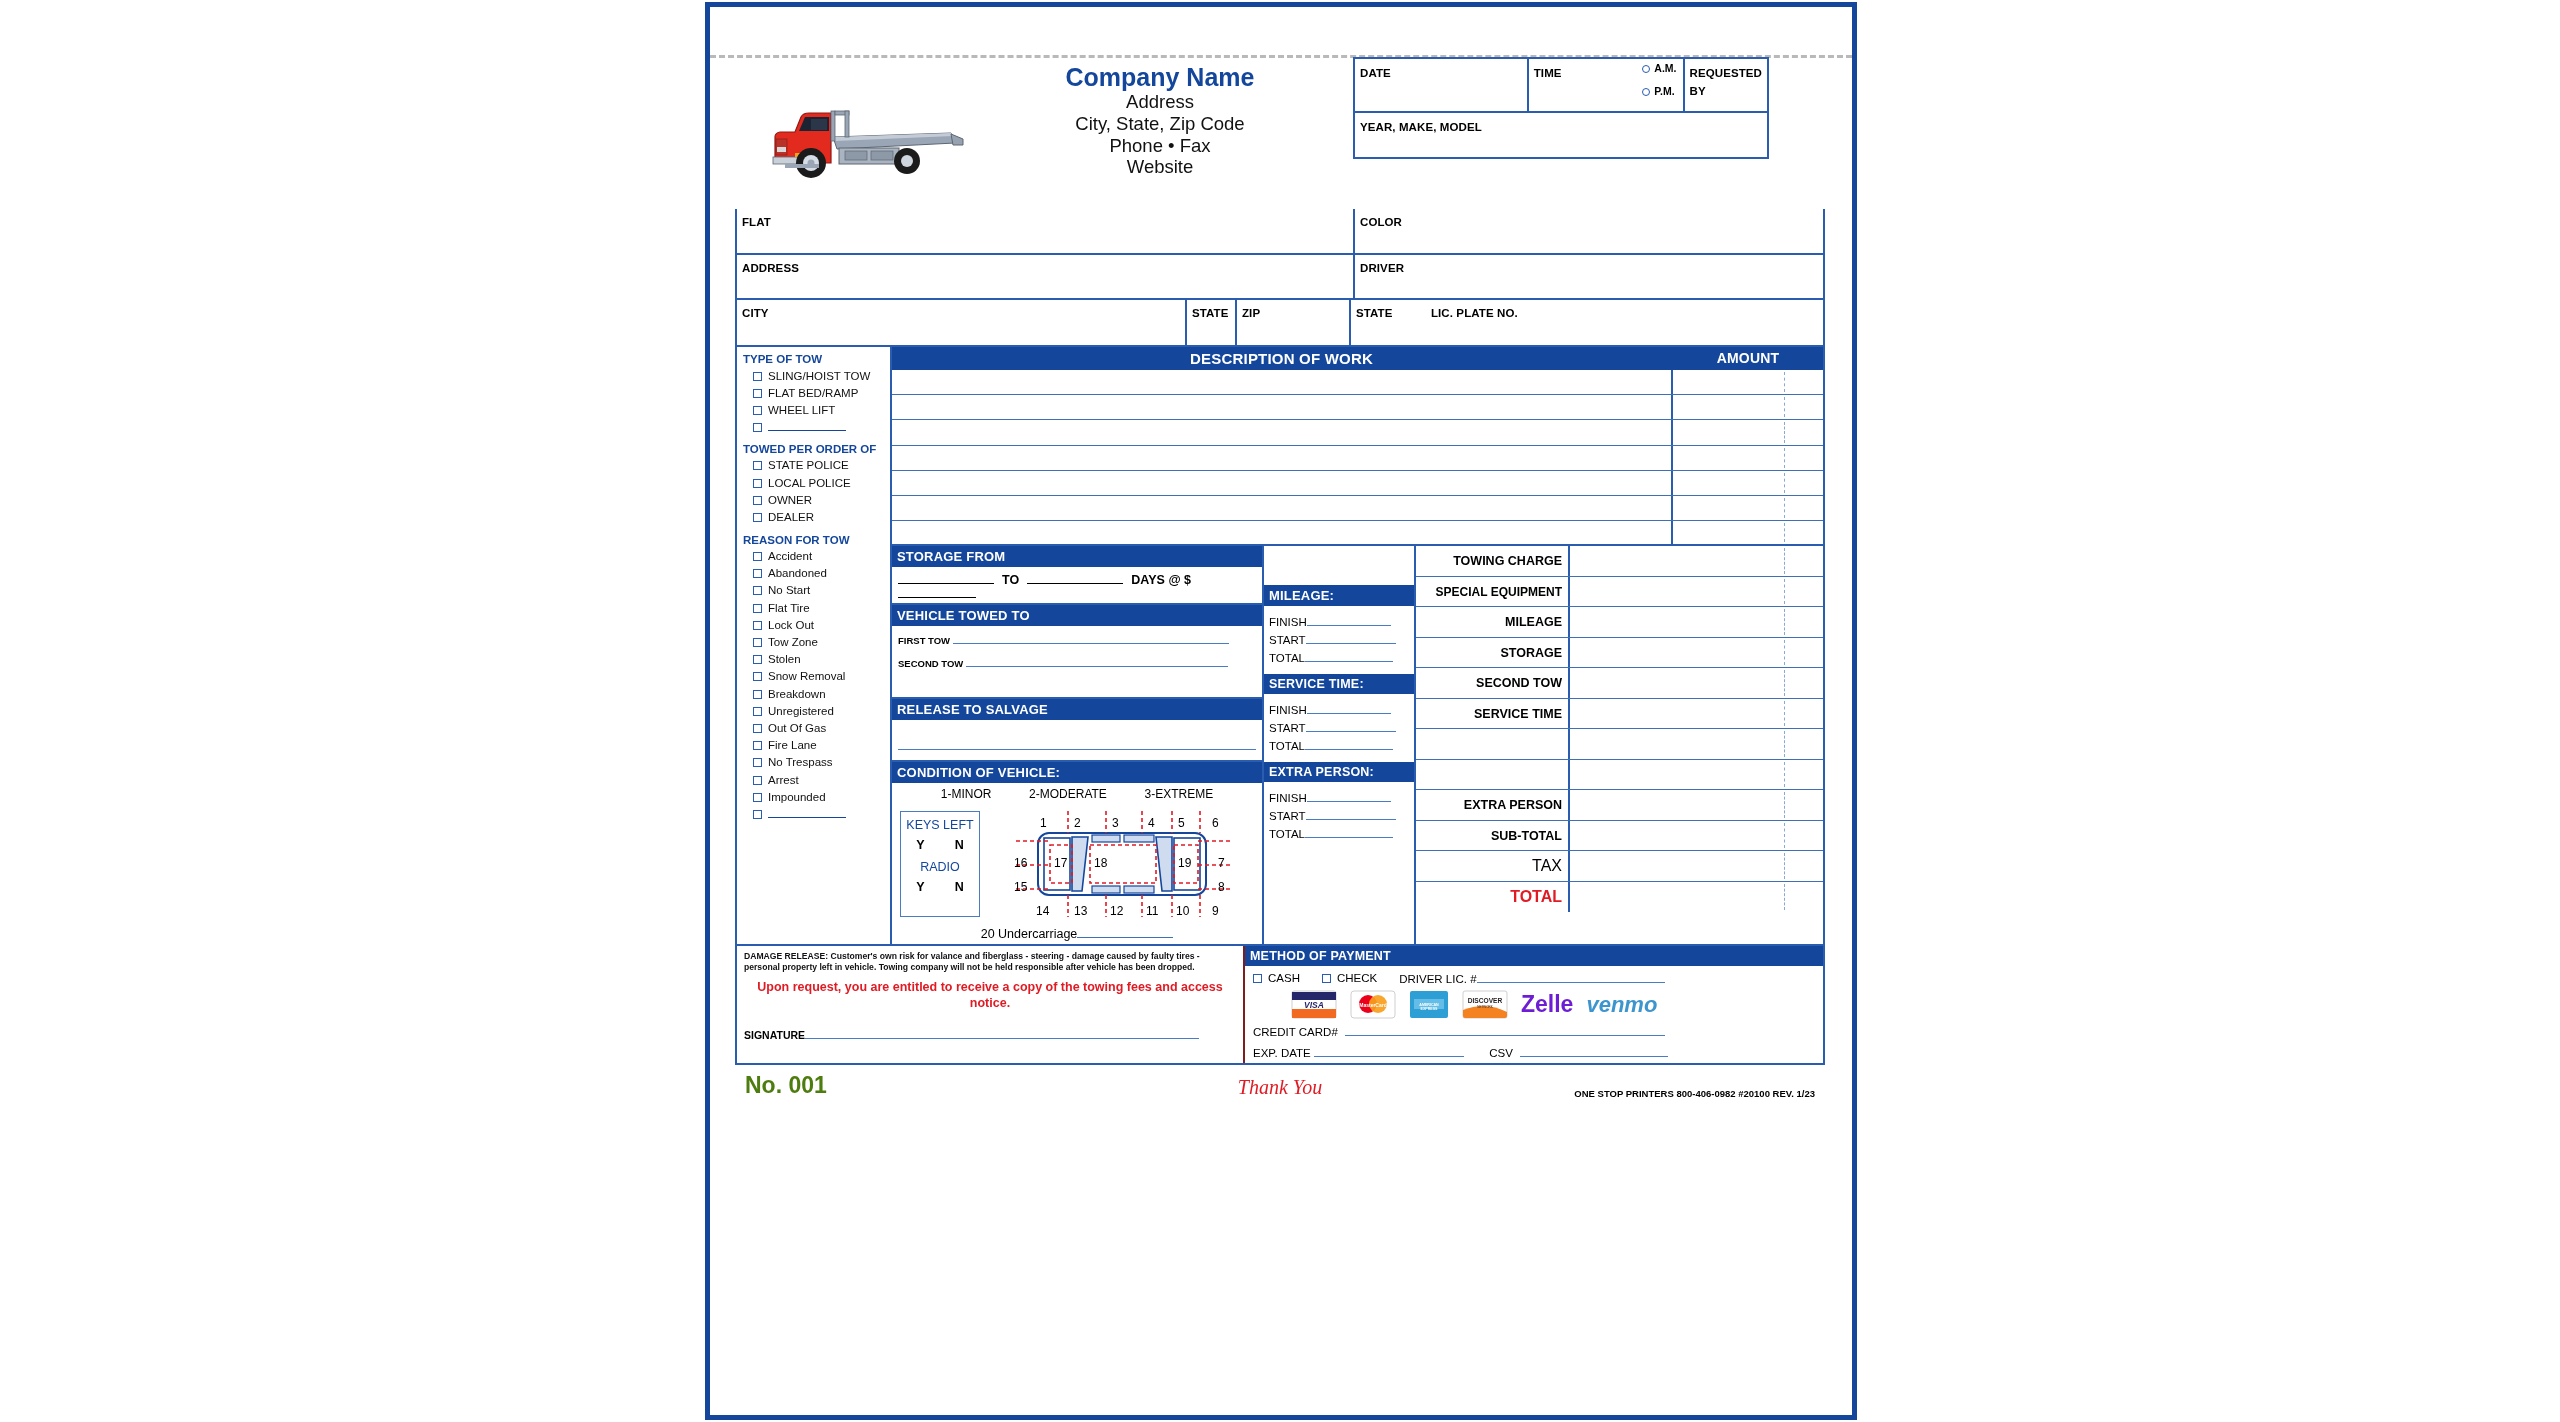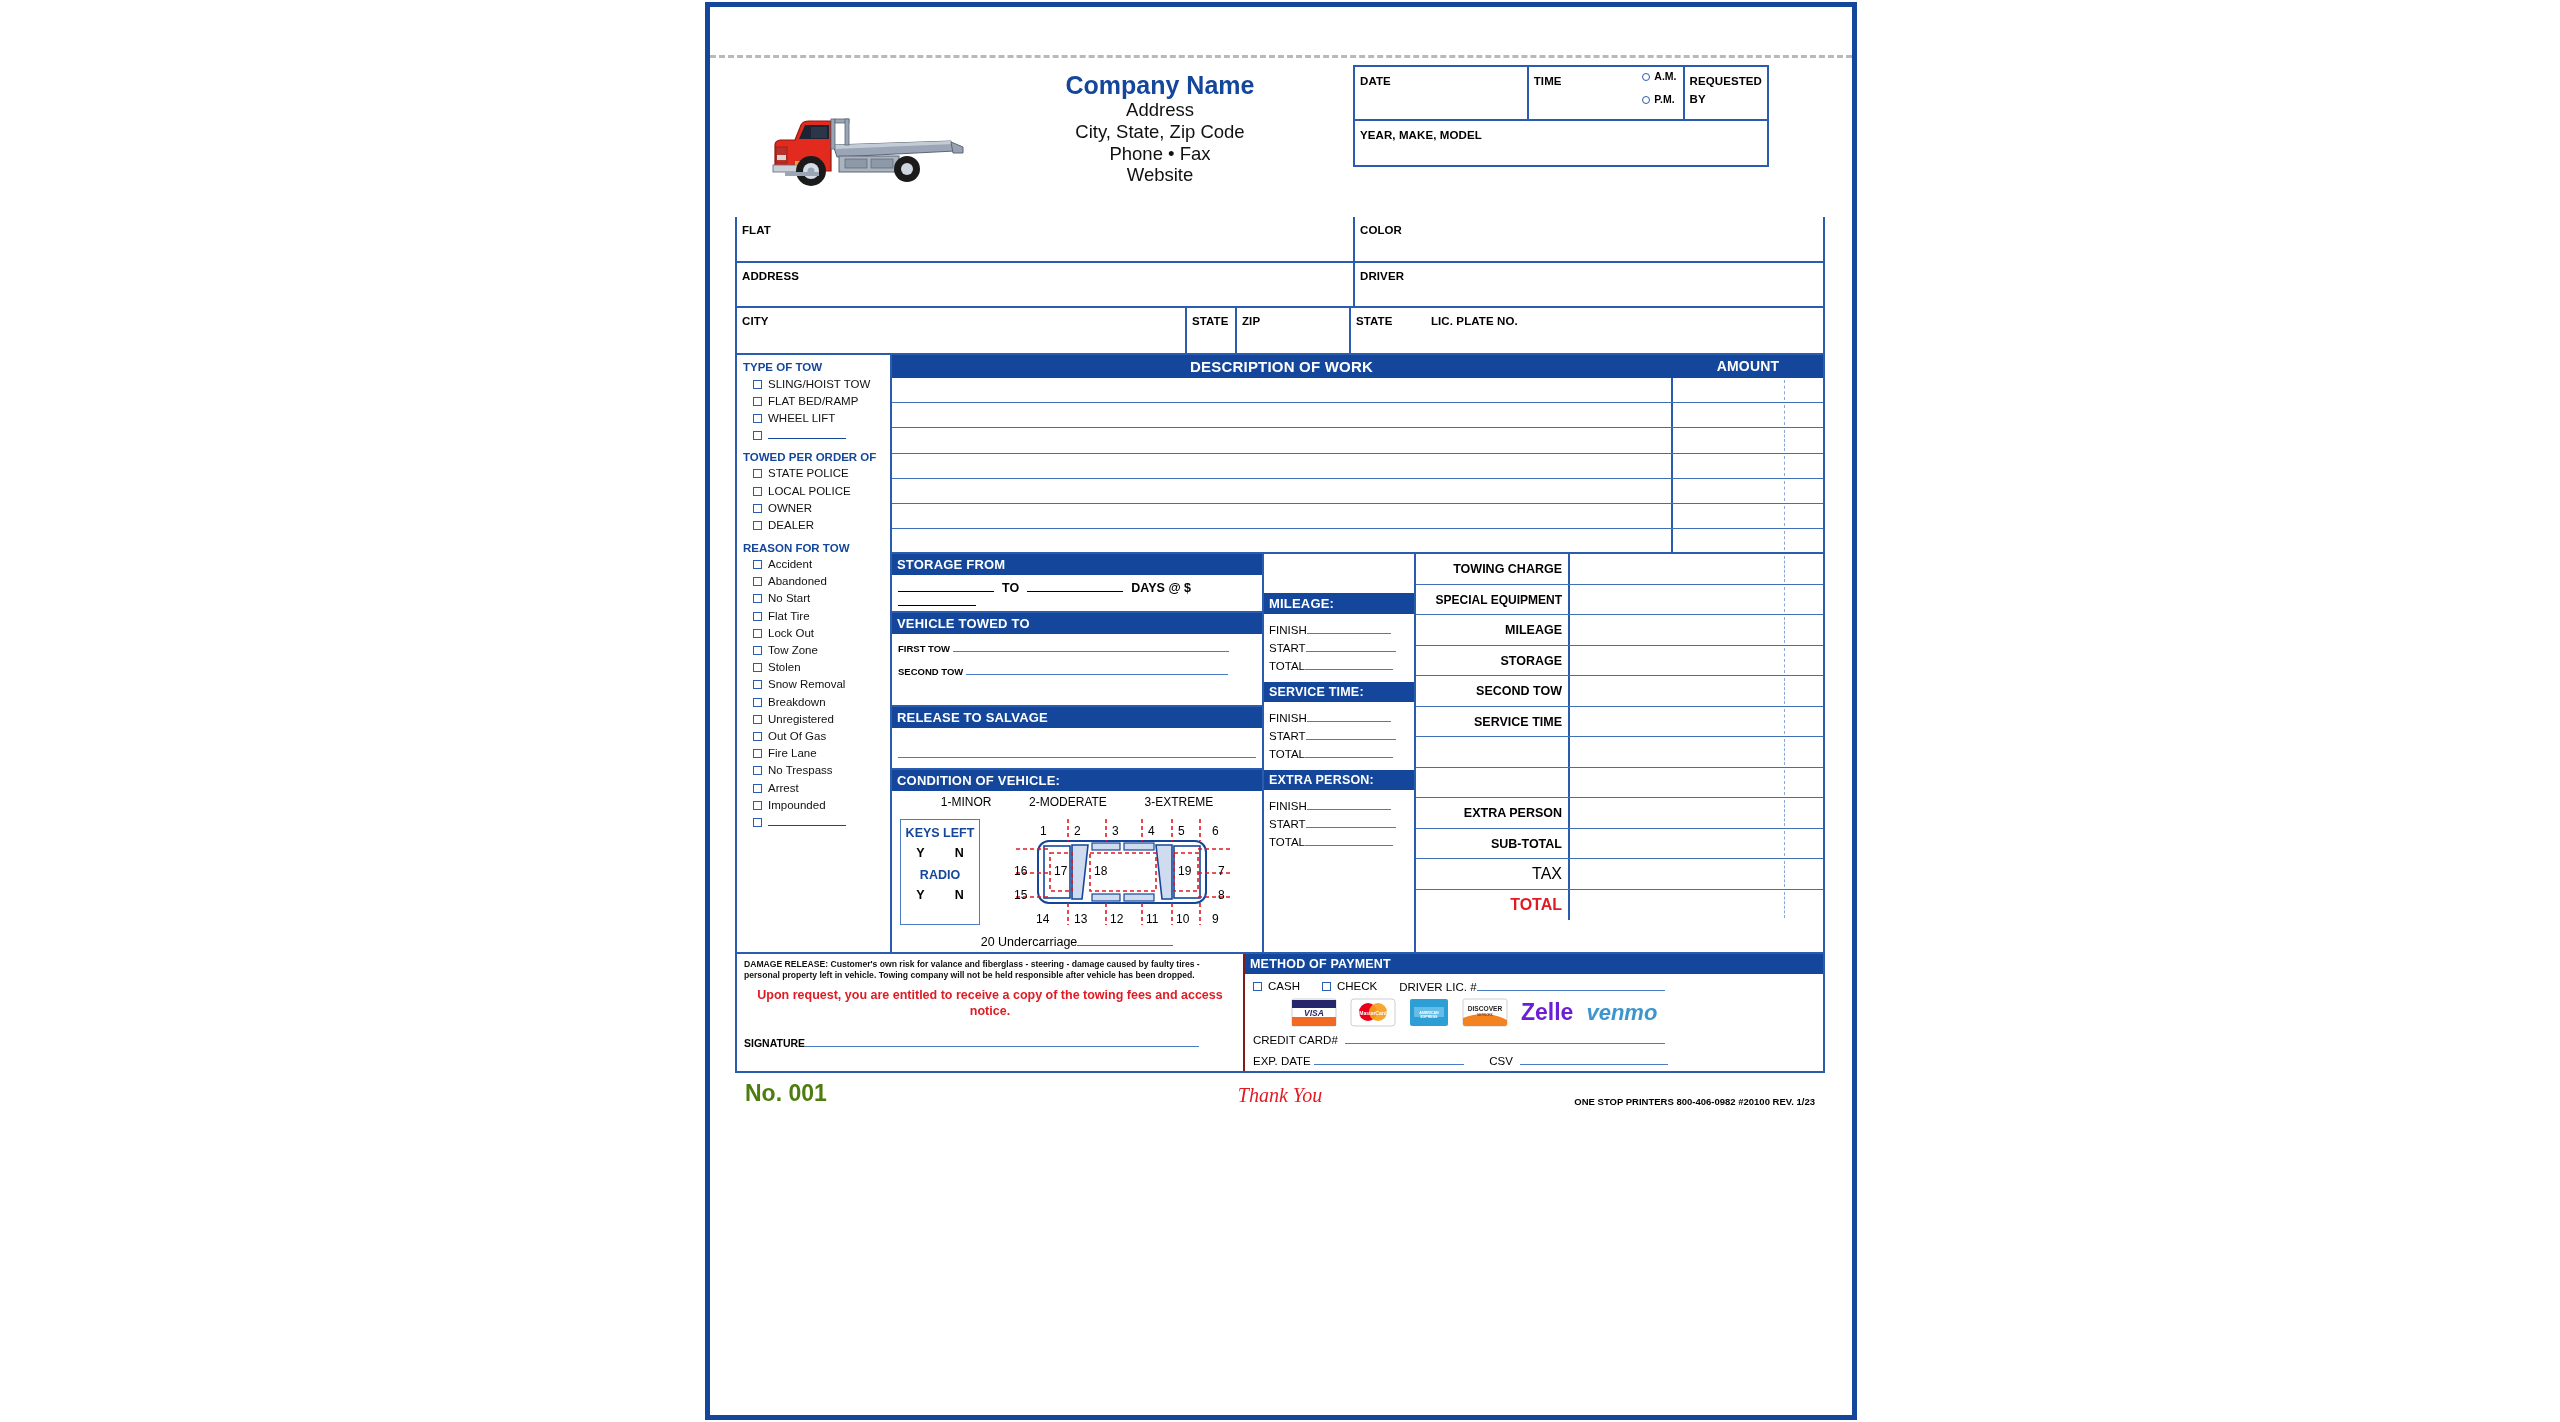--- a/index.html
+++ b/index.html
@@ -14,21 +14,21 @@
     position:absolute; left:705px; top:2px;
     width:1152px; height:1418px;
     border:5px solid #14479b;
     background:#ffffff;
   }
   .perf{
     position:absolute; left:0; right:0; top:48px; height:0;
     border-top:3px dashed #b9b9b9;
   }
   .form{
-    position:absolute; left:25px; top:58px; width:1090px;
+    position:absolute; left:25px; top:50px; width:1090px;
   }
   .lbl{
     font-size:11.5px; font-weight:700; color:#000;
     letter-spacing:.1px; line-height:1;
   }
   .bluebar{
     background:#14479b; color:#fff; font-weight:700;
     font-size:14px; padding:3px 5px; letter-spacing:.2px;
   }
   .ck{
@@ -116,21 +116,21 @@
     content:""; position:absolute; right:38px; top:2px; bottom:2px;
     border-left:1.5px dashed #8aa8d6;
   }
 
   
   .cond{ padding:0; }
   .cond-top{ display:flex; justify-content:space-around; font-size:12px; padding:4px 30px 2px; }
   .cond-body{ display:flex; padding:2px 6px 2px; }
   .keys{ width:80px; border:1.6px solid #4a7cc4; text-align:center; padding:6px 0 8px;
          margin:6px 4px 4px 2px; height:106px; }
-  .keys .kt{ font-size:12.5px; font-weight:700; color:#14479b; margin-bottom:6px; }
+  .keys .kt{ font-size:12.5px; font-weight:400; color:#14479b; margin-bottom:6px; }
   .keys .yn{ font-size:12.5px; font-weight:700; display:flex; justify-content:space-around; margin-bottom:8px;}
   .diagram{ flex:1; position:relative; height:118px; }
   .undercar{ text-align:center; font-size:12.5px; padding:1px 0 3px; }
   .undercar .u{ display:inline-block; border-bottom:1.3px solid #3f6fb5; width:96px; height:12px; }
 
   
   .bottom{ display:flex; border:2px solid #2a5db0; border-top:none; }
   .bl{ width:508px; border-right:2px solid #7f1d1d; padding:5px 7px 4px; }
   .dmg{ font-size:8.6px; line-height:1.28; color:#111; font-weight:600; }
   .redtxt{ color:#e01b24; font-weight:700; font-size:12.5px; text-align:center;

